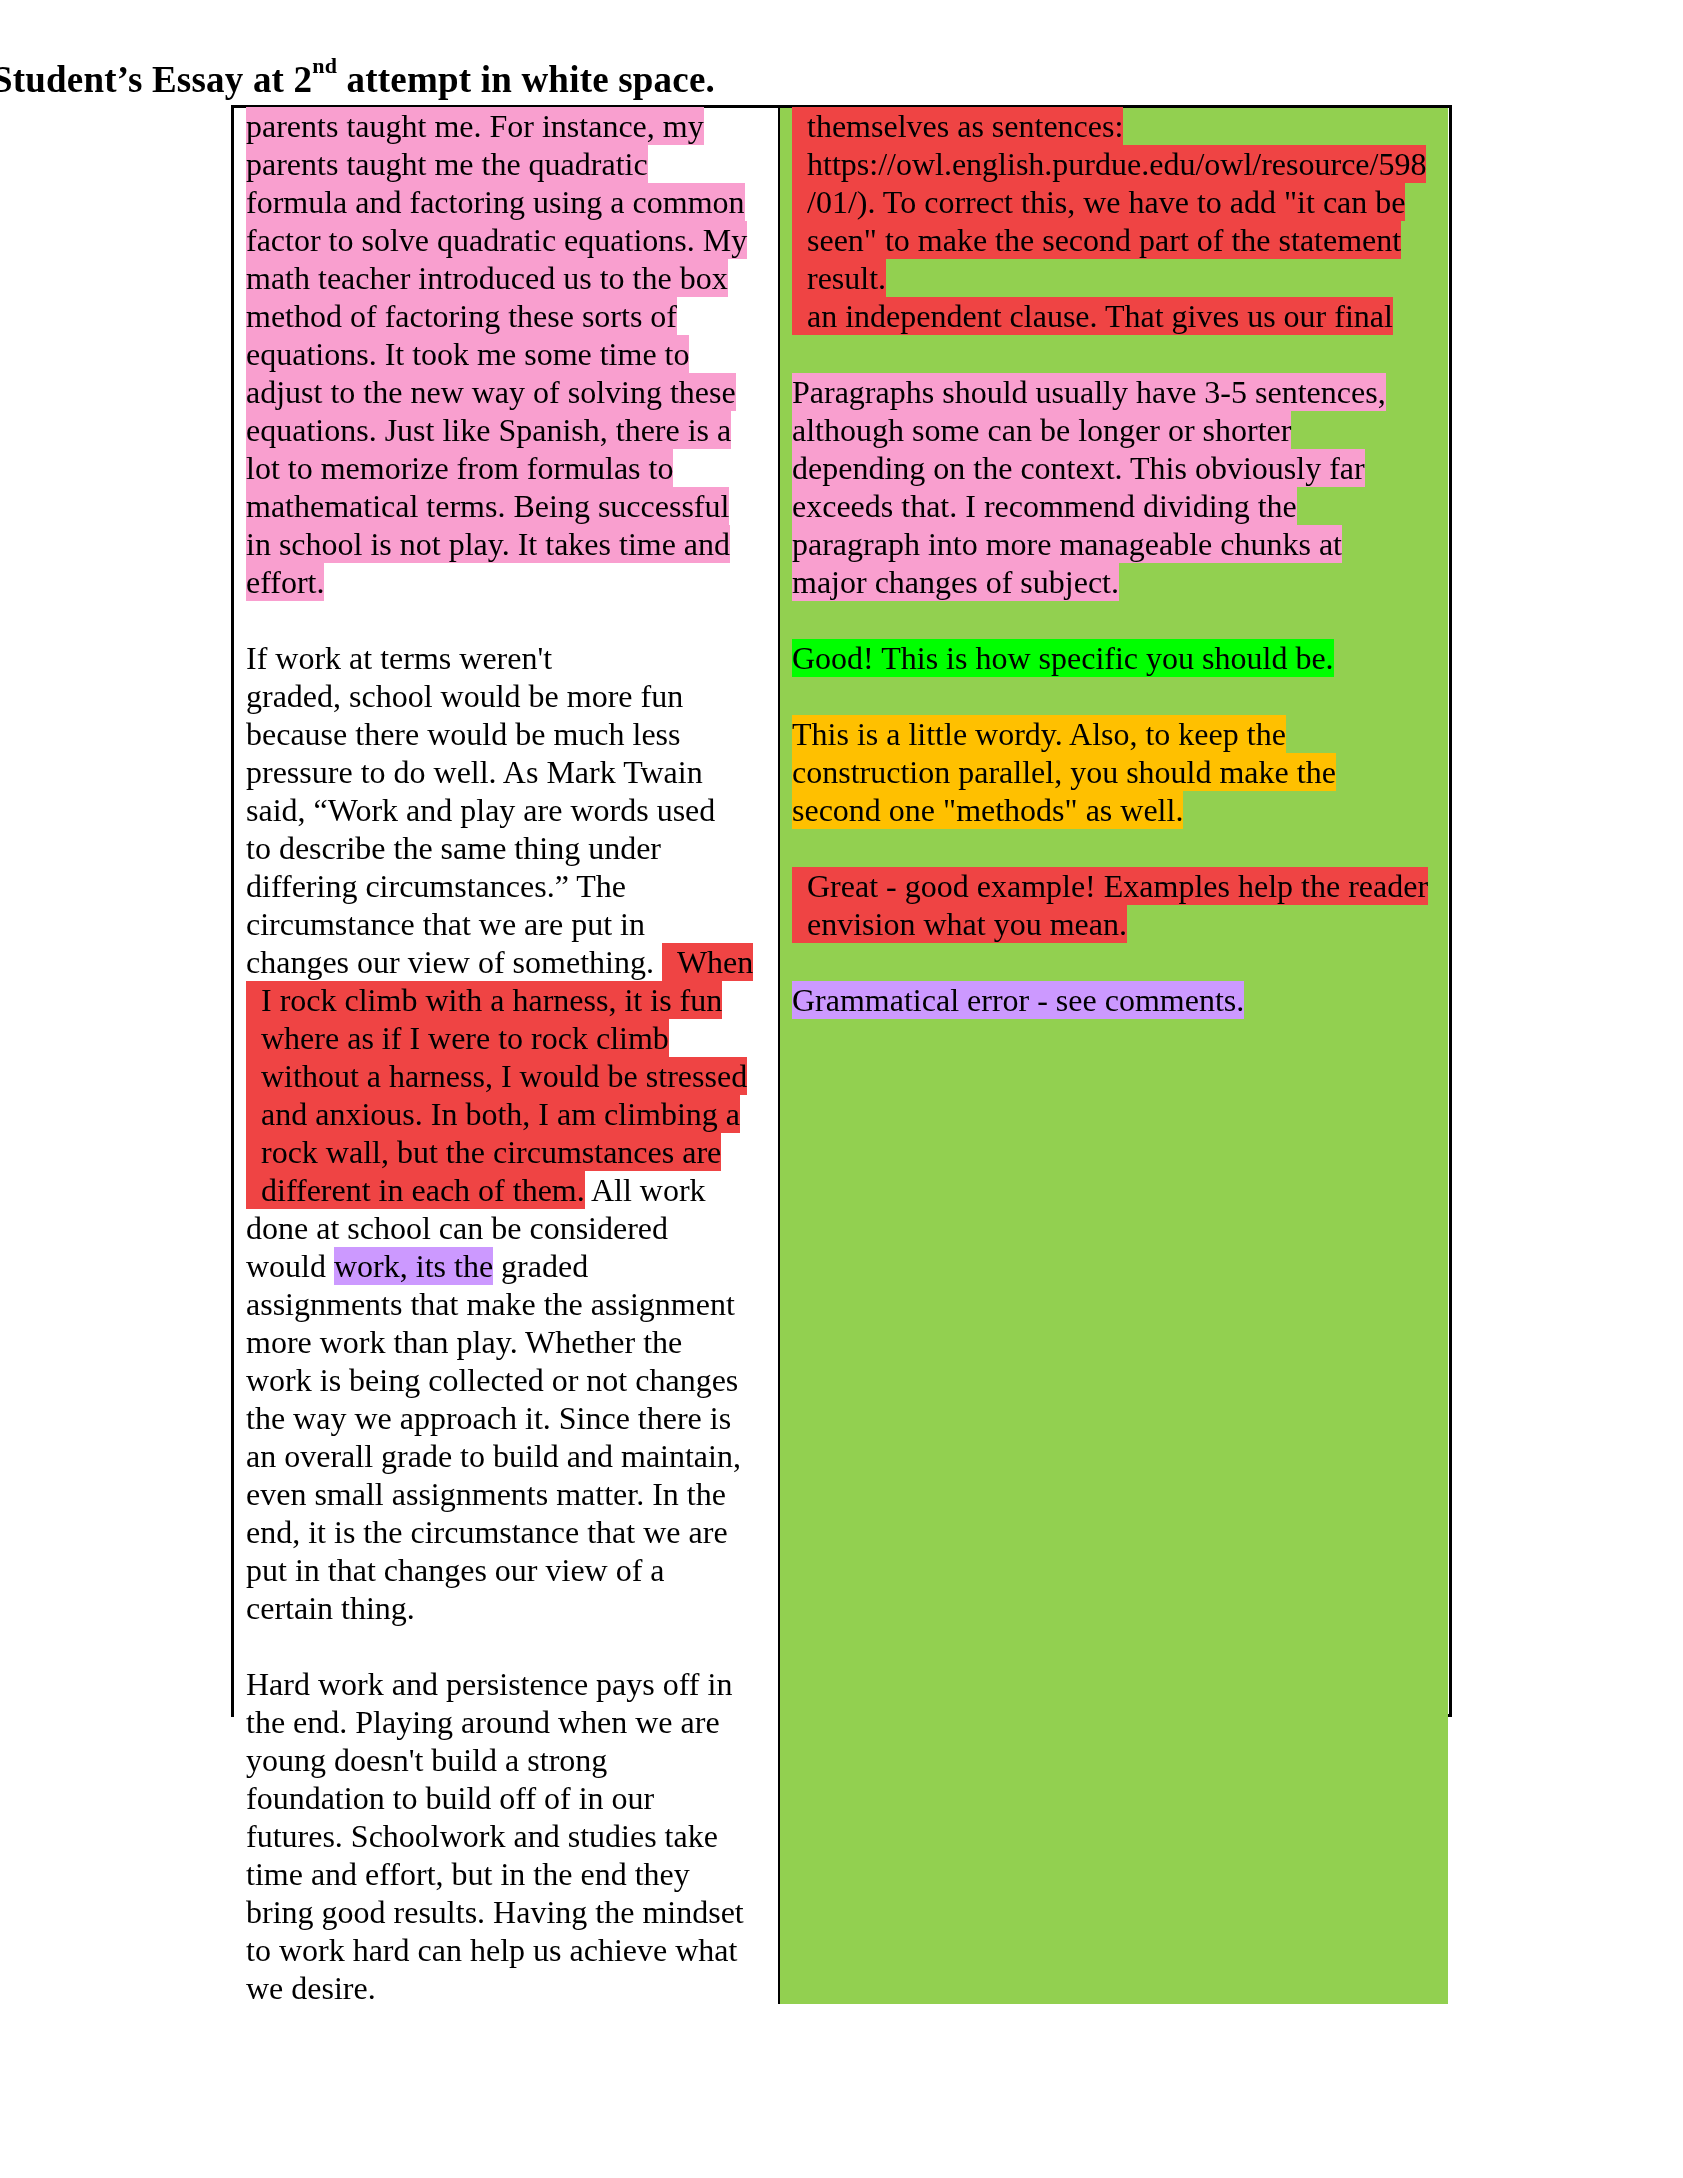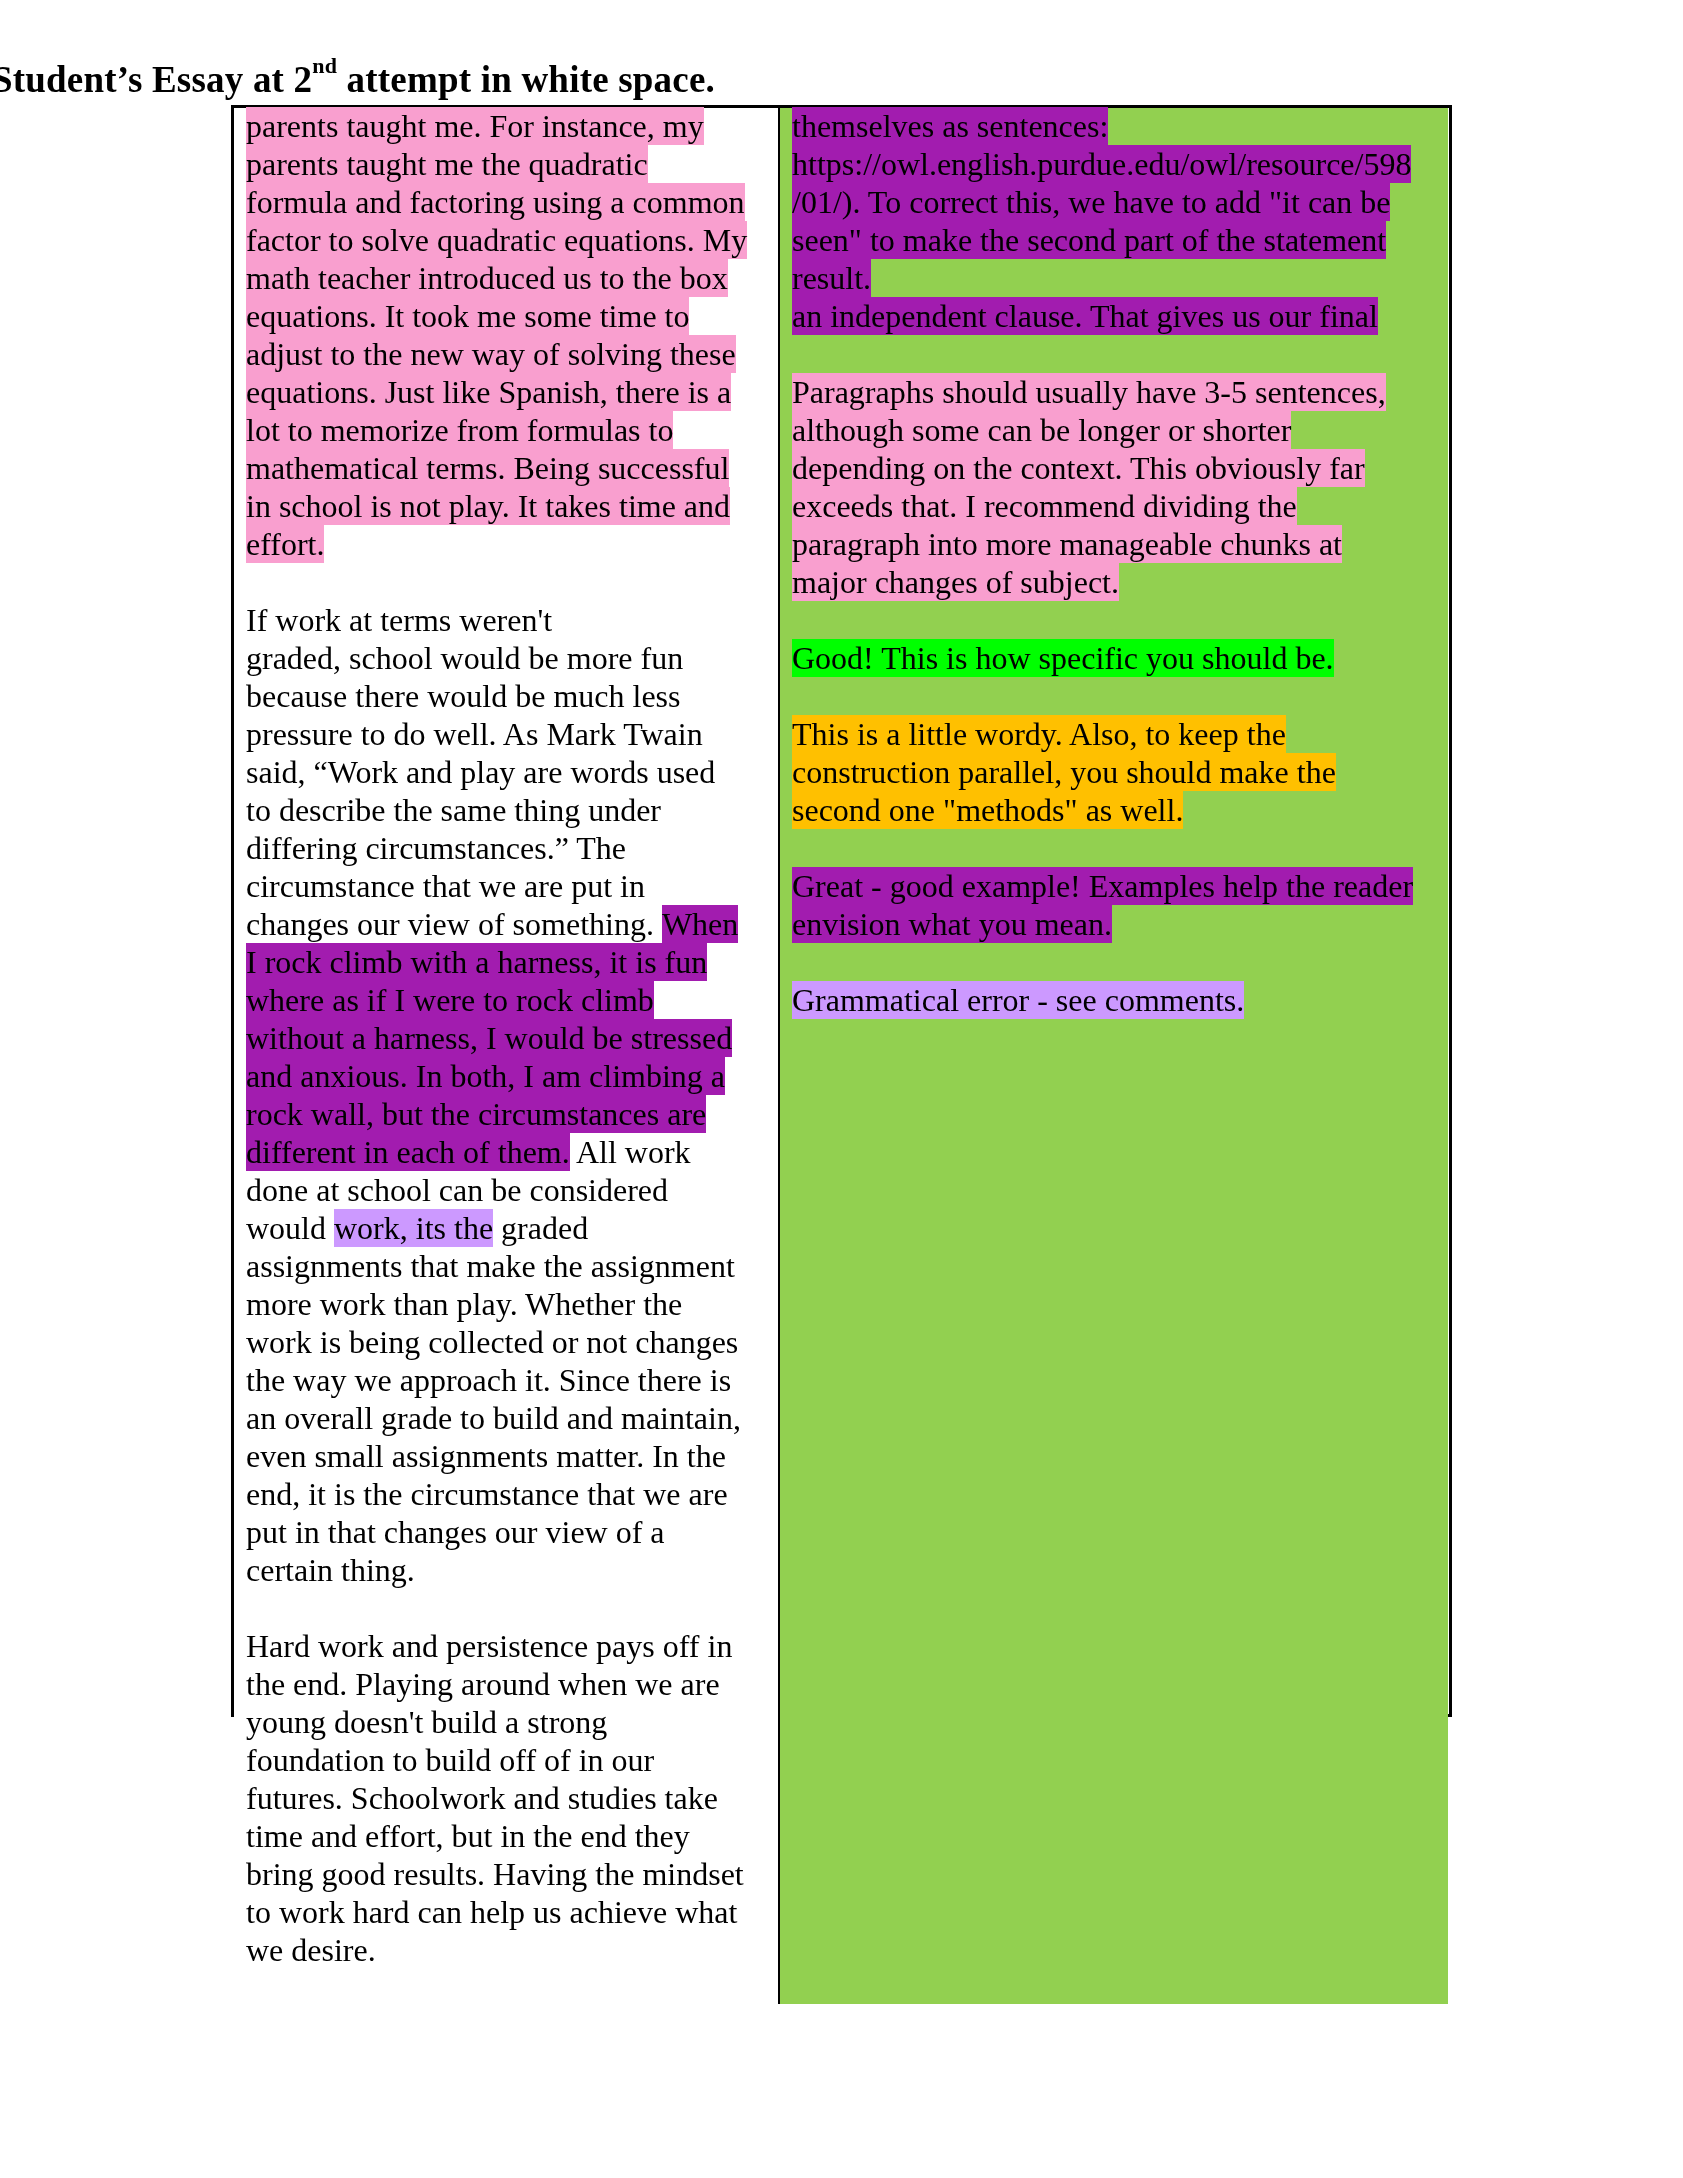--- a/index.html
+++ b/index.html
@@ -25,41 +25,42 @@
   }
   .lines { position: absolute; top: -1px; }
   .cell-left .lines { left: 12px; }
   .cell-right .lines { left: 12px; }
   .line {
     height: 38px; line-height: 38px; white-space: pre;
     font-family: "Liberation Serif", serif; font-size: 32px; color: #000;
   }
   .seg { display: inline-block; height: 38px; line-height: 38px; vertical-align: top; }
   .hl-pink { background: #f99fcf; }
-  .hl-yellow { background: #a21caf; }
+  .hl-yellow { background: #ef4444; padding-left: 15px; }
   .hl-green { background: #00ff00; }
   .hl-orange { background: #ffc000; }
   .hl-purple { background: #cc99ff; }
   .hl-none { background: transparent; }
 </style>
 </head>
 <body>
 
 <div class="title">
   <span class="inner"><span>Student’s Essay at 2</span><sup>nd</sup><span> attempt in white space.</span></span>
 </div>
 
 <div class="table">
   <div class="cell-left">
     <div class="lines" id="essay-lines">
         <div class="line"><span class="seg hl-pink">parents taught me. For instance, my</span></div>
         <div class="line"><span class="seg hl-pink">parents taught me the quadratic</span></div>
         <div class="line"><span class="seg hl-pink">formula and factoring using a common</span></div>
         <div class="line"><span class="seg hl-pink">factor to solve quadratic equations. My</span></div>
         <div class="line"><span class="seg hl-pink">math teacher introduced us to the box</span></div>
+        <div class="line"><span class="seg hl-pink">method of factoring these sorts of</span></div>
         <div class="line"><span class="seg hl-pink">equations. It took me some time to</span></div>
         <div class="line"><span class="seg hl-pink">adjust to the new way of solving these</span></div>
         <div class="line"><span class="seg hl-pink">equations. Just like Spanish, there is a</span></div>
         <div class="line"><span class="seg hl-pink">lot to memorize from formulas to</span></div>
         <div class="line"><span class="seg hl-pink">mathematical terms. Being successful</span></div>
         <div class="line"><span class="seg hl-pink">in school is not play. It takes time and</span></div>
         <div class="line"><span class="seg hl-pink">effort.</span></div>
         <div class="line"></div>
         <div class="line"><span class="seg hl-none">If work at terms weren't</span></div>
         <div class="line"><span class="seg hl-none">graded, school would be more fun</span></div>

